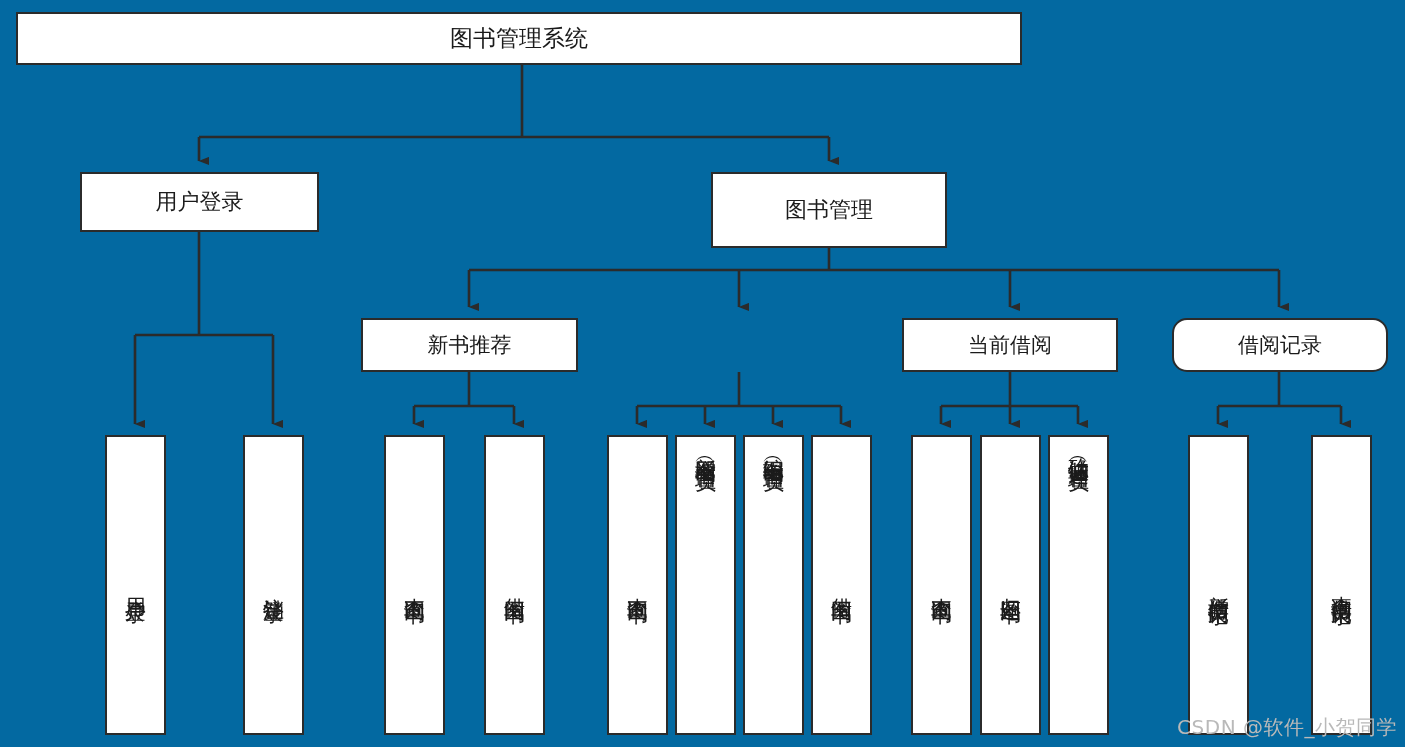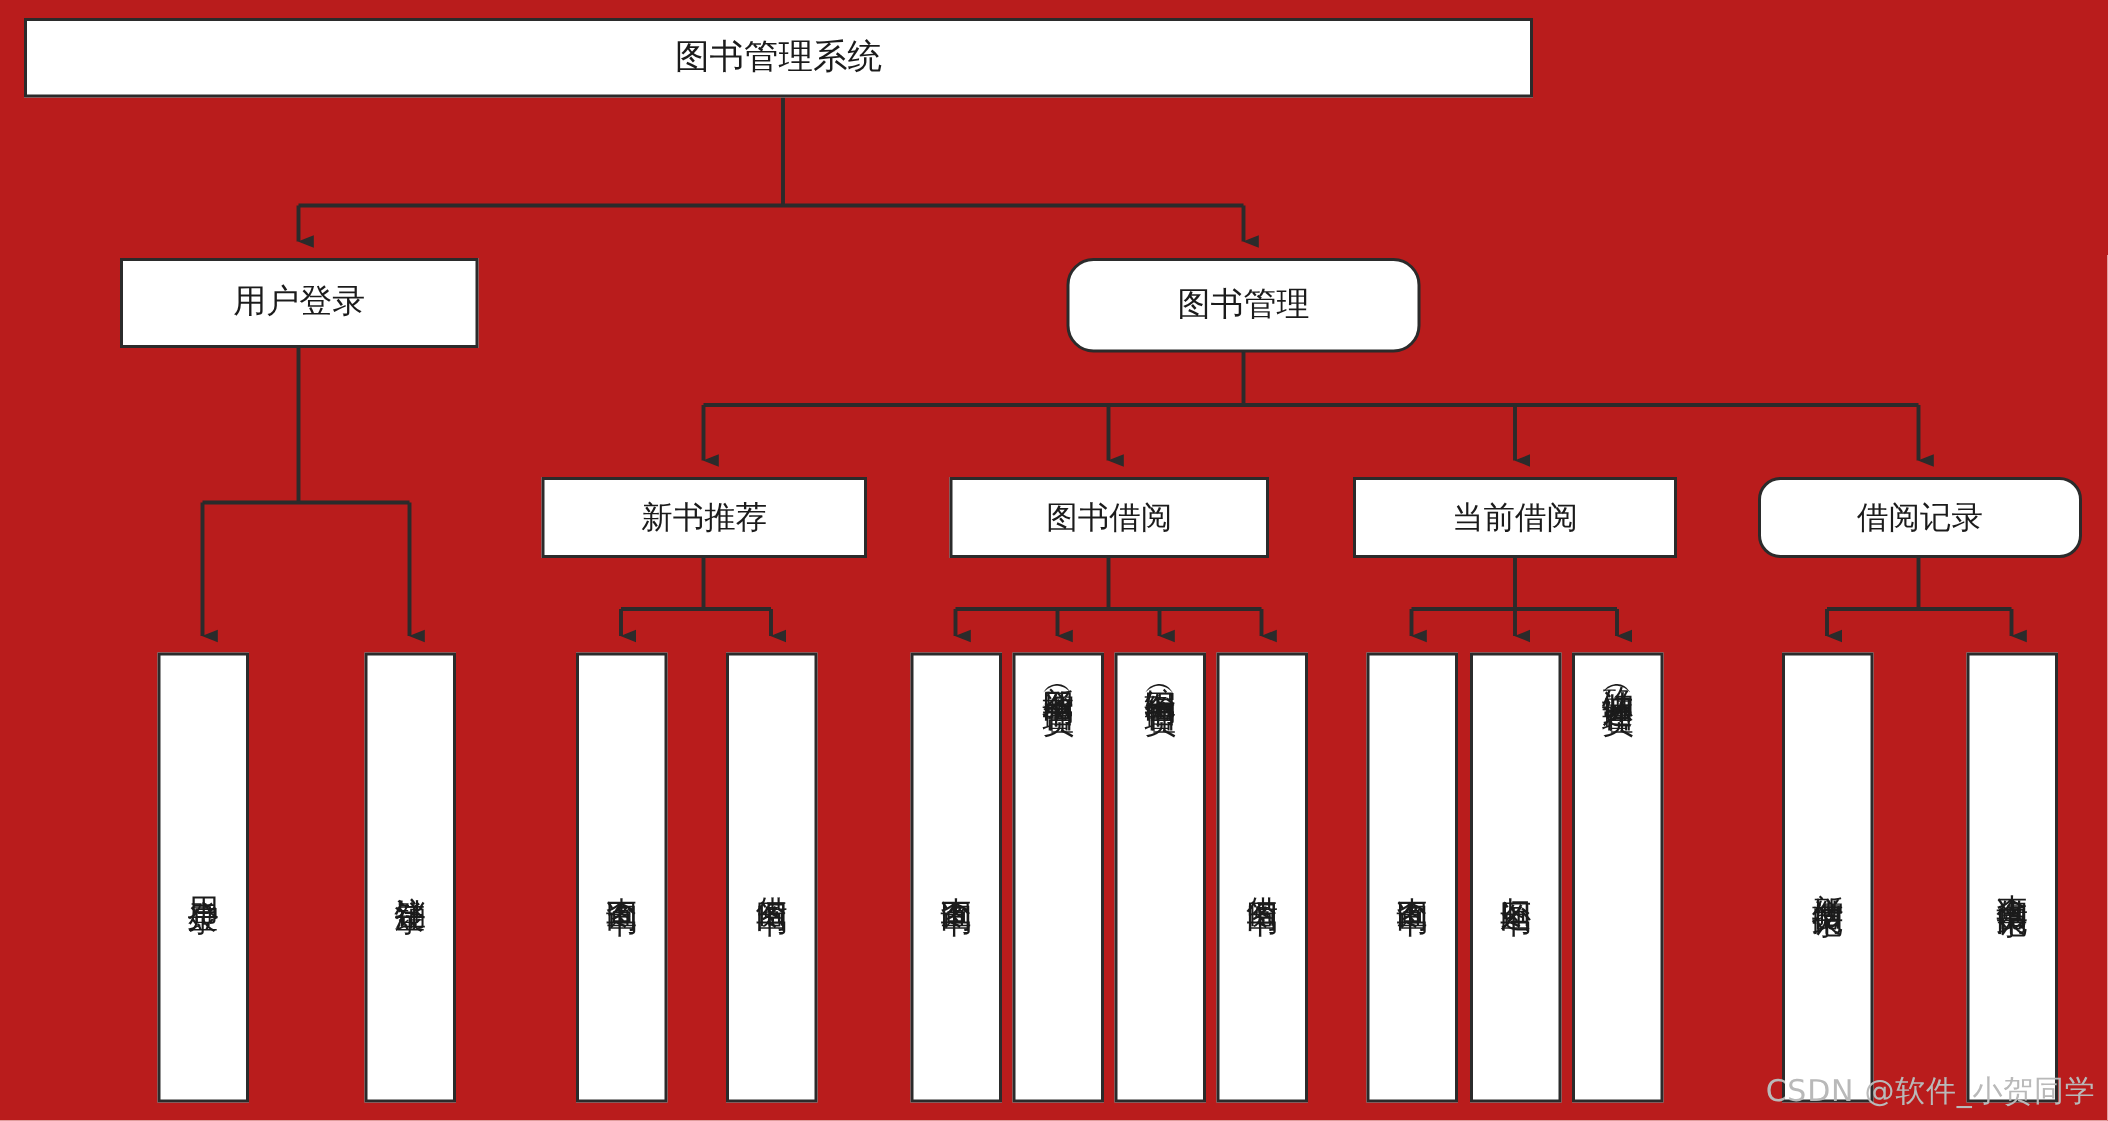--- a/index.html
+++ b/index.html
@@ -5,21 +5,21 @@
 <style>
   html,body{margin:0;padding:0;background:#ffffff;}
   body{
     font-family:"DejaVu Sans","Liberation Sans",sans-serif;
     color:#1a1a1a;
   }
   #canvas{
     position:relative;
     width:1405px;
     height:747px;
-    background:#b91c1c;
+    background:#0369a1;
     overflow:hidden;
   }
   
   .node{
     position:absolute;
     box-sizing:border-box;
     border:2.4px solid #2b2b2b;
     background:#ffffff;
     display:flex;
     align-items:center;
@@ -119,29 +119,26 @@
     </g>
   </svg>
 
   <div class="node root" style="left:16px;top:12px;width:1006px;height:53px;">
     <span>图书管理系统</span>
   </div>
 
   <div class="node lvl1" style="left:80px;top:172px;width:239px;height:60px;">
     <span>用户登录</span>
   </div>
-  <div class="node lvl1" style="left:711px;top:172px;width:236px;height:63px;border-radius:18px;">
+  <div class="node lvl1" style="left:711px;top:172px;width:236px;height:76px;">
     <span>图书管理</span>
   </div>
 
   <div class="node lvl2" style="left:361px;top:318px;width:217px;height:54px;">
     <span>新书推荐</span>
-  </div>
-  <div class="node lvl2" style="left:633px;top:318px;width:213px;height:54px;">
-    <span>图书借阅</span>
   </div>
   <div class="node lvl2" style="left:902px;top:318px;width:216px;height:54px;text-align:right;">
     <span>当前借阅</span>
   </div>
   <div class="node lvl2" style="left:1172px;top:318px;width:216px;height:54px;border-radius:15px;">
     <span>借阅记录</span>
   </div>
 
   <div class="node leaf" style="left:105px;top:435px;width:61px;height:300px;">
     <span>用户登录</span>

